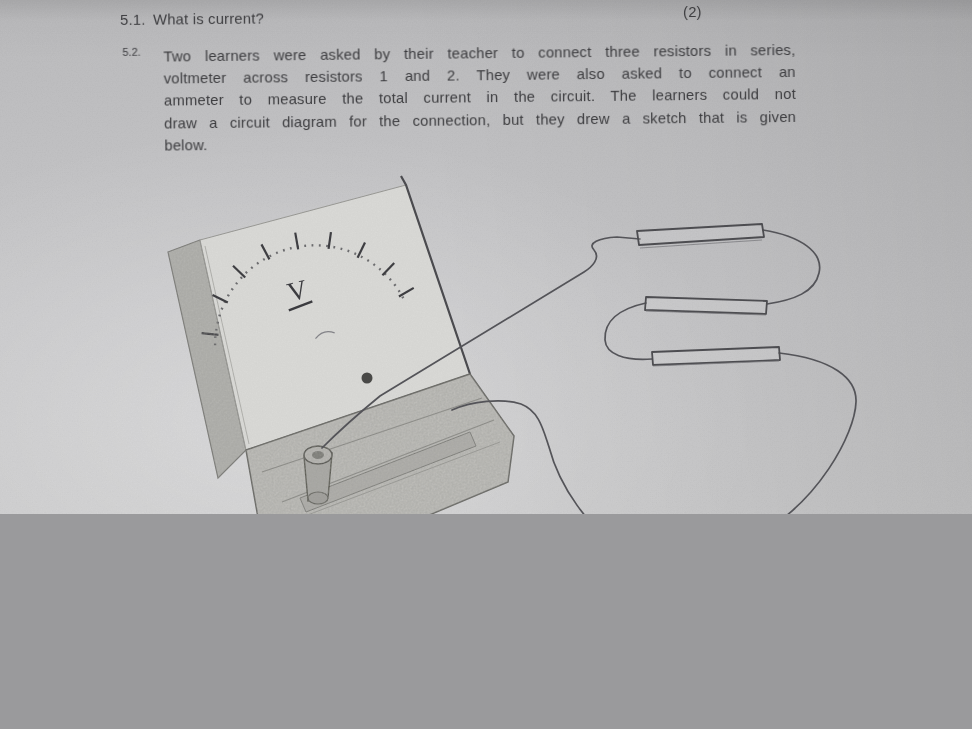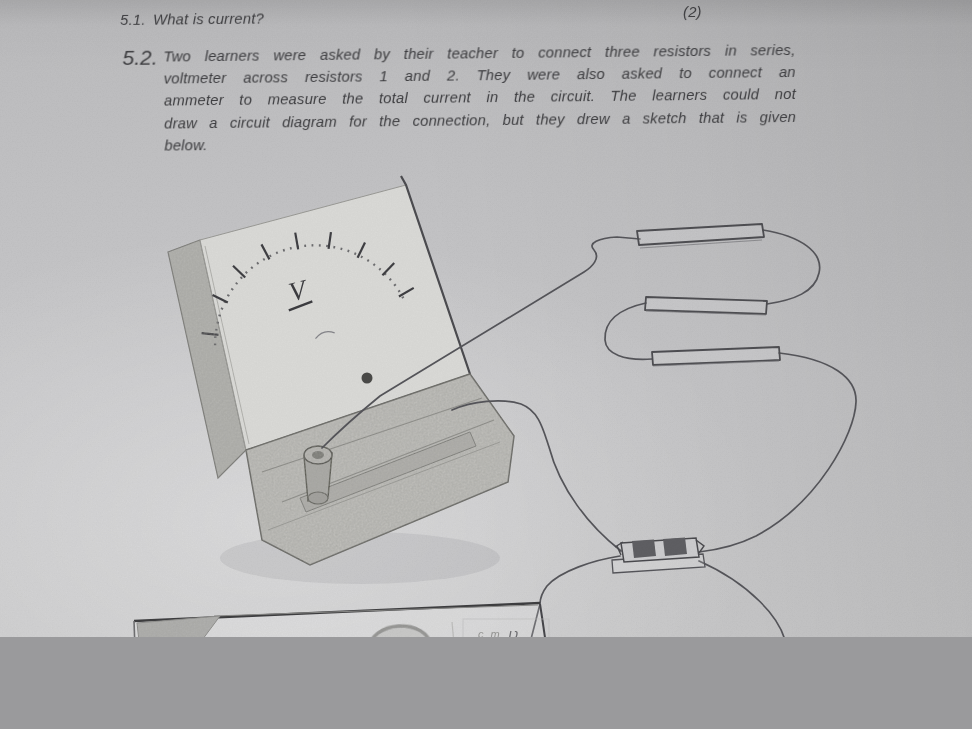--- a/index.html
+++ b/index.html
@@ -1,39 +1,38 @@
 <!DOCTYPE html>
 <html><head>
 <meta charset="utf-8">
 <style>
   html,body{margin:0;padding:0;background:#9a9a9c;}
   .page{
     position:relative;
-    width:972px;height:637px;
+    width:972px;height:514px;
     overflow:hidden;
     font-family:"Liberation Sans", sans-serif;
     background:
       linear-gradient(180deg, rgba(0,0,0,0.10) 0%, rgba(0,0,0,0.02) 4%, rgba(0,0,0,0) 12%),
       linear-gradient(262deg, rgba(0,0,0,0.09) 0%, rgba(0,0,0,0.03) 28%, rgba(0,0,0,0) 55%),
       radial-gradient(ellipse 700px 420px at 28% 82%, rgba(255,255,255,0.30), rgba(255,255,255,0) 70%),
       linear-gradient(180deg,#bdbdbf 0%,#c3c3c5 30%,#c9c9cb 60%,#cccccd 100%);
-    font-style: italic;
   }
   .question-block{
     position:absolute;left:120px;top:12px;width:720px;
     transform:rotate(-0.6deg);transform-origin:0 0;
     color:#3e3e41;
     filter:blur(0.38px);
   }
   .q-row{position:relative;height:20px;font-size:14.8px;letter-spacing:0.2px;}
   .q-num{position:absolute;left:0;top:0;}
   .q-text{position:absolute;left:33px;top:0;}
   .q-marks{position:absolute;left:563px;top:-2px;}
   .q-para-wrap{position:relative;margin-top:14px;}
-  .q-para-num{position:absolute;left:2px;top:0;font-size:21px;}
+  .q-para-num{position:absolute;left:2px;top:0;font-size:11px;}
   .q-para{margin-left:43px;width:632px;font-size:14.8px;line-height:22.2px;letter-spacing:0.2px;}
   .jline{text-align:justify;text-align-last:justify;word-spacing:2px;}
   .jline-last{text-align:left;text-align-last:left;}
   .sketch-svg{position:absolute;left:0;top:0;filter:blur(0.5px);}
   .noise-svg{position:absolute;left:0;top:0;pointer-events:none;mix-blend-mode:multiply;}
 </style>
 </head>
 <body>
 
 <div class="page">

